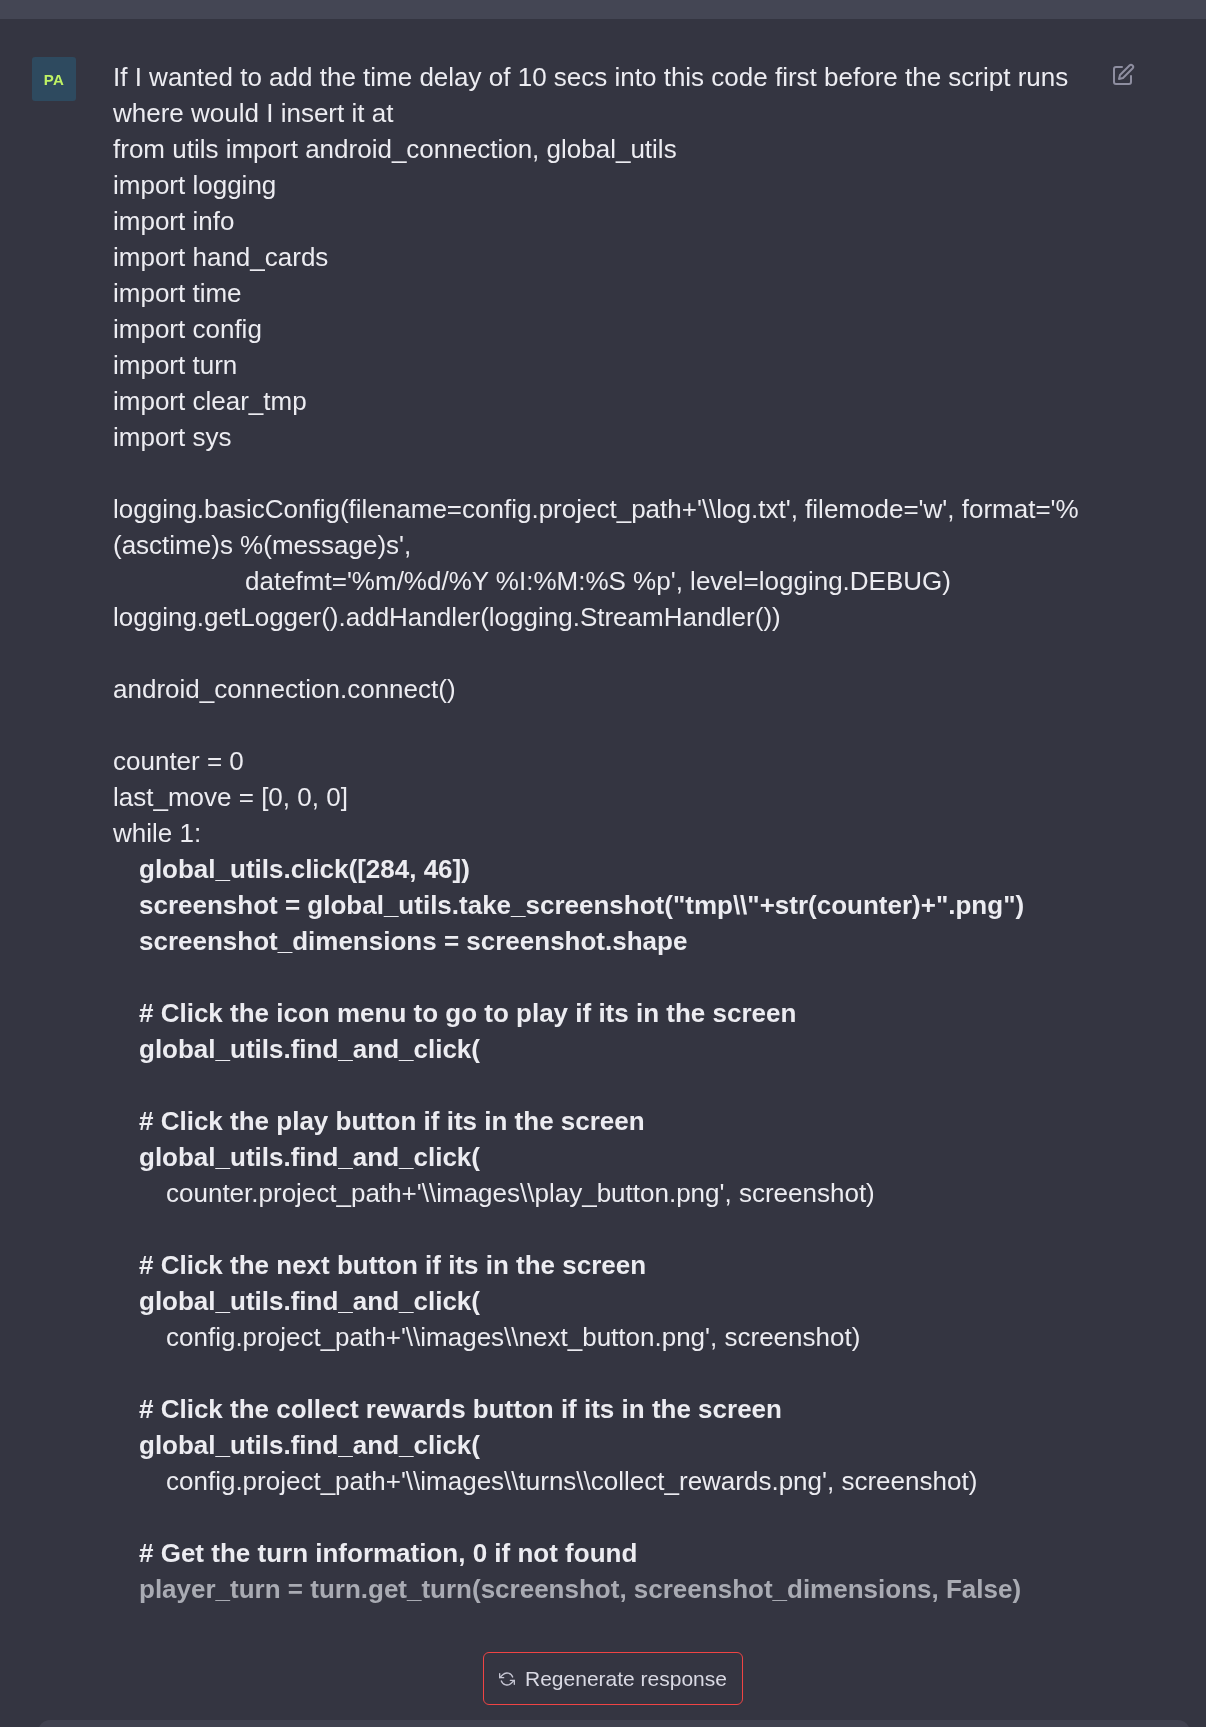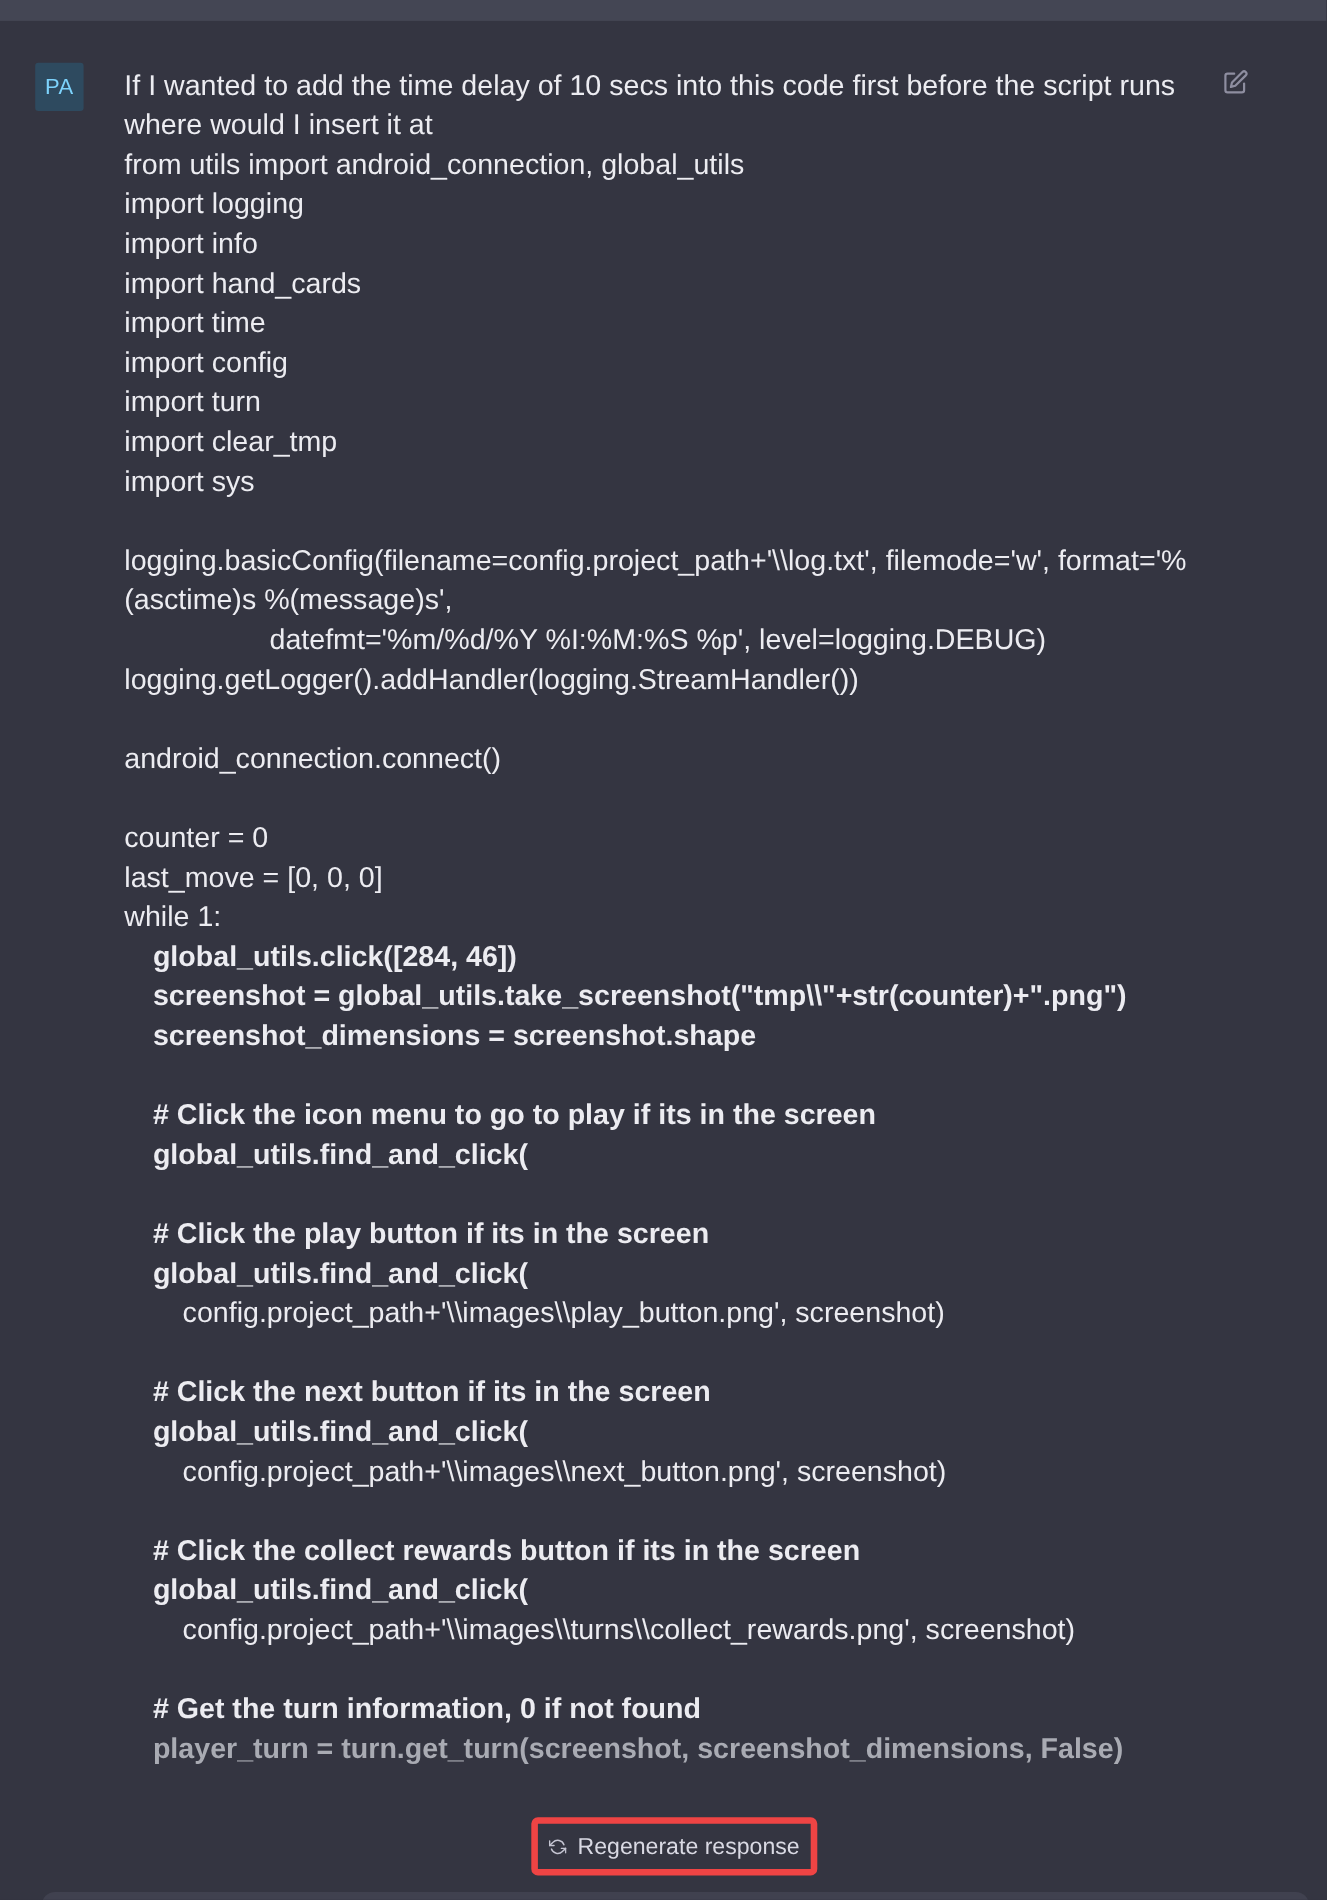--- a/index.html
+++ b/index.html
@@ -13,40 +13,41 @@
   .topbar {
     position:absolute; left:0; top:0; width:1206px; height:19px;
     background:#444654;
   }
   .message {
     position:absolute; left:0; top:19px; width:1206px;
   }
   .avatar {
     position:absolute; left:32px; top:38px; width:44px; height:44px;
     background:#2e4a5f; border-radius:3px;
-    color:#7dd3fc; font-size:20px; display:flex; align-items:center; justify-content:center;
+    color:#bef264; font-size:15px; display:flex; align-items:center; justify-content:center;
     letter-spacing:0.5px;
+    font-weight:bold;
   }
   .edit-btn {
     position:absolute; left:1108px; top:41px; width:30px; height:30px;
     display:flex; align-items:center; justify-content:center; cursor:pointer;
   }
   .text {
     position:absolute; left:113px; top:40px; width:980px;
     font-size:26px; line-height:36px;
   }
   .line { white-space:pre; height:36px; }
   .line.wrap { white-space:normal; height:auto; }
   .i1 { padding-left:26px;font-weight:bold; }
   .i2 { padding-left:53px; }
   .i5 { padding-left:132px; }
   .fade { color:#a9abb3; }
   .regen {
     position:absolute; left:483px; top:1652px; width:260px; height:53px;
-    box-sizing:border-box; border:6px solid #ef4444; border-radius:6px;
+    box-sizing:border-box; border:1px solid #ef4444; border-radius:6px;
     background:#343541; color:#d9d9e3; font-size:21px;
     display:flex; align-items:center; justify-content:center; gap:10px;
     cursor:pointer;
   }
   .inputbar {
     position:absolute; left:38px; top:1720px; width:1152px; height:60px;
     background:#40414f; border-radius:12px 12px 0 0;
   }
 </style>
 </head>
@@ -82,21 +83,21 @@
       <div class="line">while 1:</div>
       <div class="line i1">global_utils.click([284, 46])</div>
       <div class="line i1">screenshot = global_utils.take_screenshot("tmp\\"+str(counter)+".png")</div>
       <div class="line i1">screenshot_dimensions = screenshot.shape</div>
       <div class="line"></div>
       <div class="line i1"># Click the icon menu to go to play if its in the screen</div>
       <div class="line i1">global_utils.find_and_click(</div>
       <div class="line"></div>
       <div class="line i1"># Click the play button if its in the screen</div>
       <div class="line i1">global_utils.find_and_click(</div>
-      <div class="line i2">config.project_path+'\\images\\play_button.png', screenshot)</div>
+      <div class="line i2">counter.project_path+'\\images\\play_button.png', screenshot)</div>
       <div class="line"></div>
       <div class="line i1"># Click the next button if its in the screen</div>
       <div class="line i1">global_utils.find_and_click(</div>
       <div class="line i2">config.project_path+'\\images\\next_button.png', screenshot)</div>
       <div class="line"></div>
       <div class="line i1"># Click the collect rewards button if its in the screen</div>
       <div class="line i1">global_utils.find_and_click(</div>
       <div class="line i2">config.project_path+'\\images\\turns\\collect_rewards.png', screenshot)</div>
       <div class="line"></div>
       <div class="line i1"># Get the turn information, 0 if not found</div>

